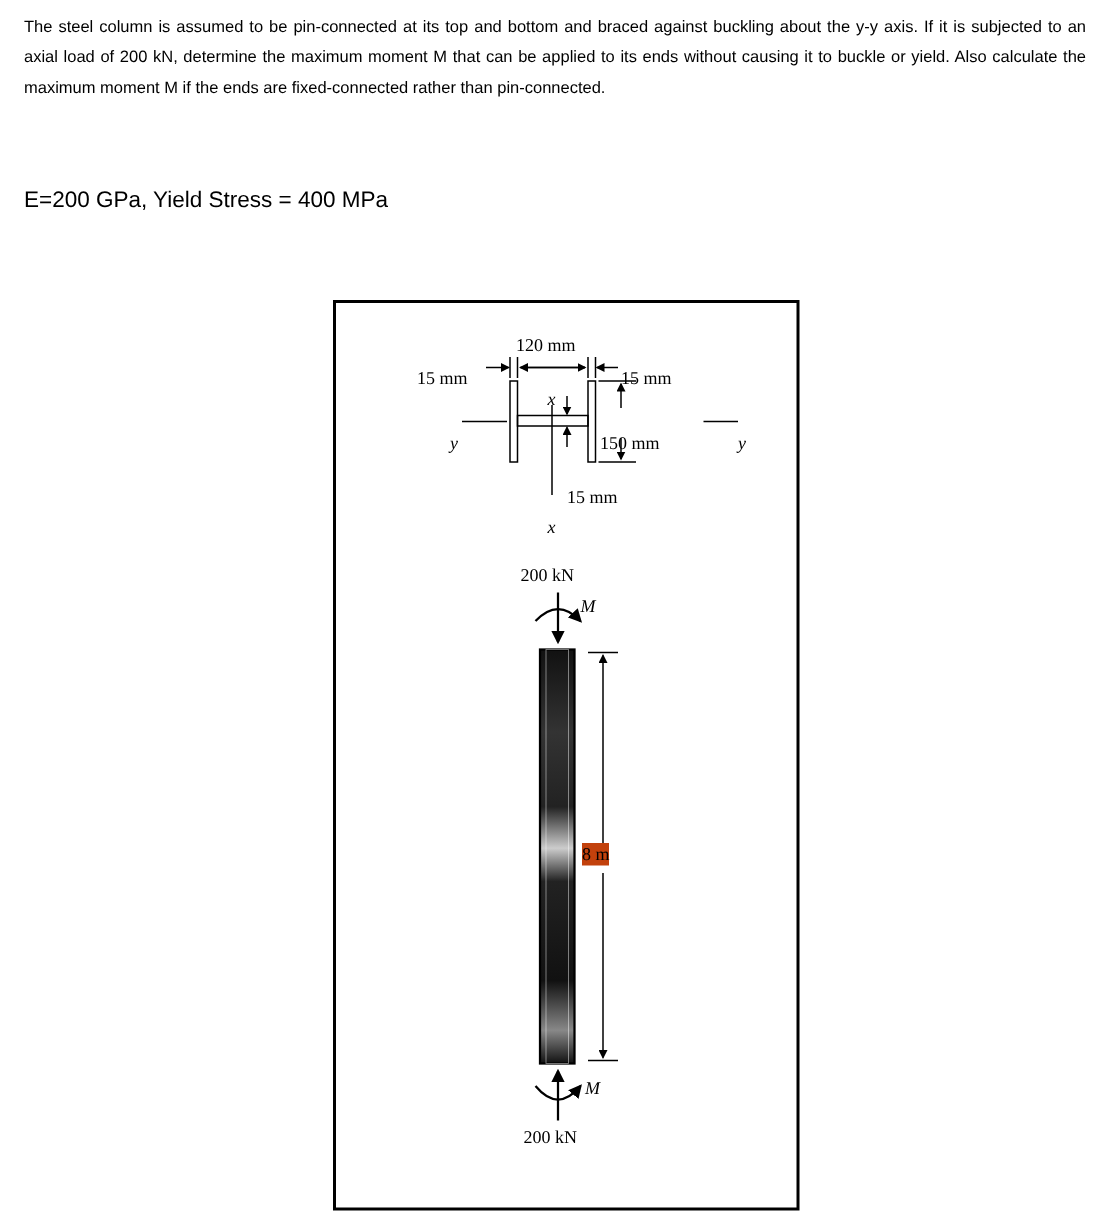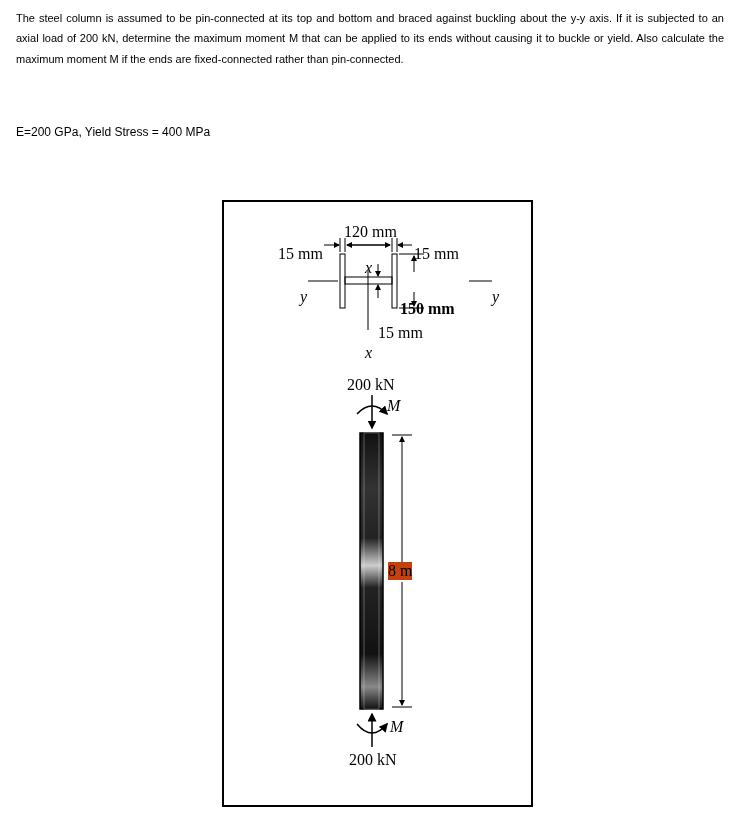--- a/index.html
+++ b/index.html
@@ -1,22 +1,22 @@
 <!DOCTYPE html>
 <html><head>
 <meta charset="utf-8">
 <style>
   html, body { margin: 0; padding: 0; background: #ffffff; }
   body { width: 738px; height: 819px; position: relative; overflow: hidden; font-family: "Liberation Sans", sans-serif; color: #000; }
   .problem { position: absolute; left: 16px; top: 8px; width: 708px; font-size: 11px; line-height: 20.4px; text-align: justify; }
   .problem p { margin: 0; }
-  .given { position: absolute; left: 16px; top: 125px; font-size: 12px; }
+  .given { position: absolute; left: 16px; top: 125px; font-size: 15px; }
   .frame { position: absolute; left: 222px; top: 200px; width: 307px; height: 603px; border: 2px solid #000; box-sizing: content-box; }
   .fig { position: absolute; left: 0; top: 0; }
-  .lbl { position: absolute; font-family: "Liberation Serif", serif; font-size: 16px; white-space: nowrap; }
+  .lbl { position: absolute; font-family: "Liberation Serif", serif; font-size: 12px; white-space: nowrap; }
   .ital { font-style: italic; }
 </style>
 </head>
 <body>
 
 <div class="problem">
   <p>The steel column is assumed to be pin-connected at its top and bottom and braced against buckling about the y-y axis.  If it is subjected to an axial load of 200 kN, determine the maximum moment M that can be applied to its ends without causing it to buckle or yield. Also calculate the maximum moment M if the ends are fixed-connected rather than pin-connected.</p>
 </div>
 <div class="given">E=200 GPa, Yield Stress = 400 MPa</div>
 
@@ -95,21 +95,21 @@
     </g>
   </svg>
 
   <span class="lbl" style="left:120px; top:21px;">120 mm</span>
   <span class="lbl" style="left:54px; top:43px;">15 mm</span>
   <span class="lbl" style="left:190px; top:43px;">15 mm</span>
   <span class="lbl ital" style="left:141px; top:57px;">x</span>
   <span class="lbl ital" style="left:141px; top:142px;">x</span>
   <span class="lbl ital" style="left:76px; top:86px;">y</span>
   <span class="lbl ital" style="left:268px; top:86px;">y</span>
-  <span class="lbl" style="left:176px; top:98px;font-weight:bold;">150 mm</span>
+  <span class="lbl" style="left:176px; top:86px;">150 mm</span>
   <span class="lbl" style="left:154px; top:122px;">15 mm</span>
 
   <span class="lbl" style="left:123px; top:174px;">200 kN</span>
   <span class="lbl ital" style="left:163px; top:195px;">M</span>
   <span class="lbl" style="left:164px; top:360px; background:#c2410c;">8 m</span>
   <span class="lbl ital" style="left:166px; top:516px;">M</span>
   <span class="lbl" style="left:125px; top:549px;">200 kN</span>
 </div>
 
 </body></html>

